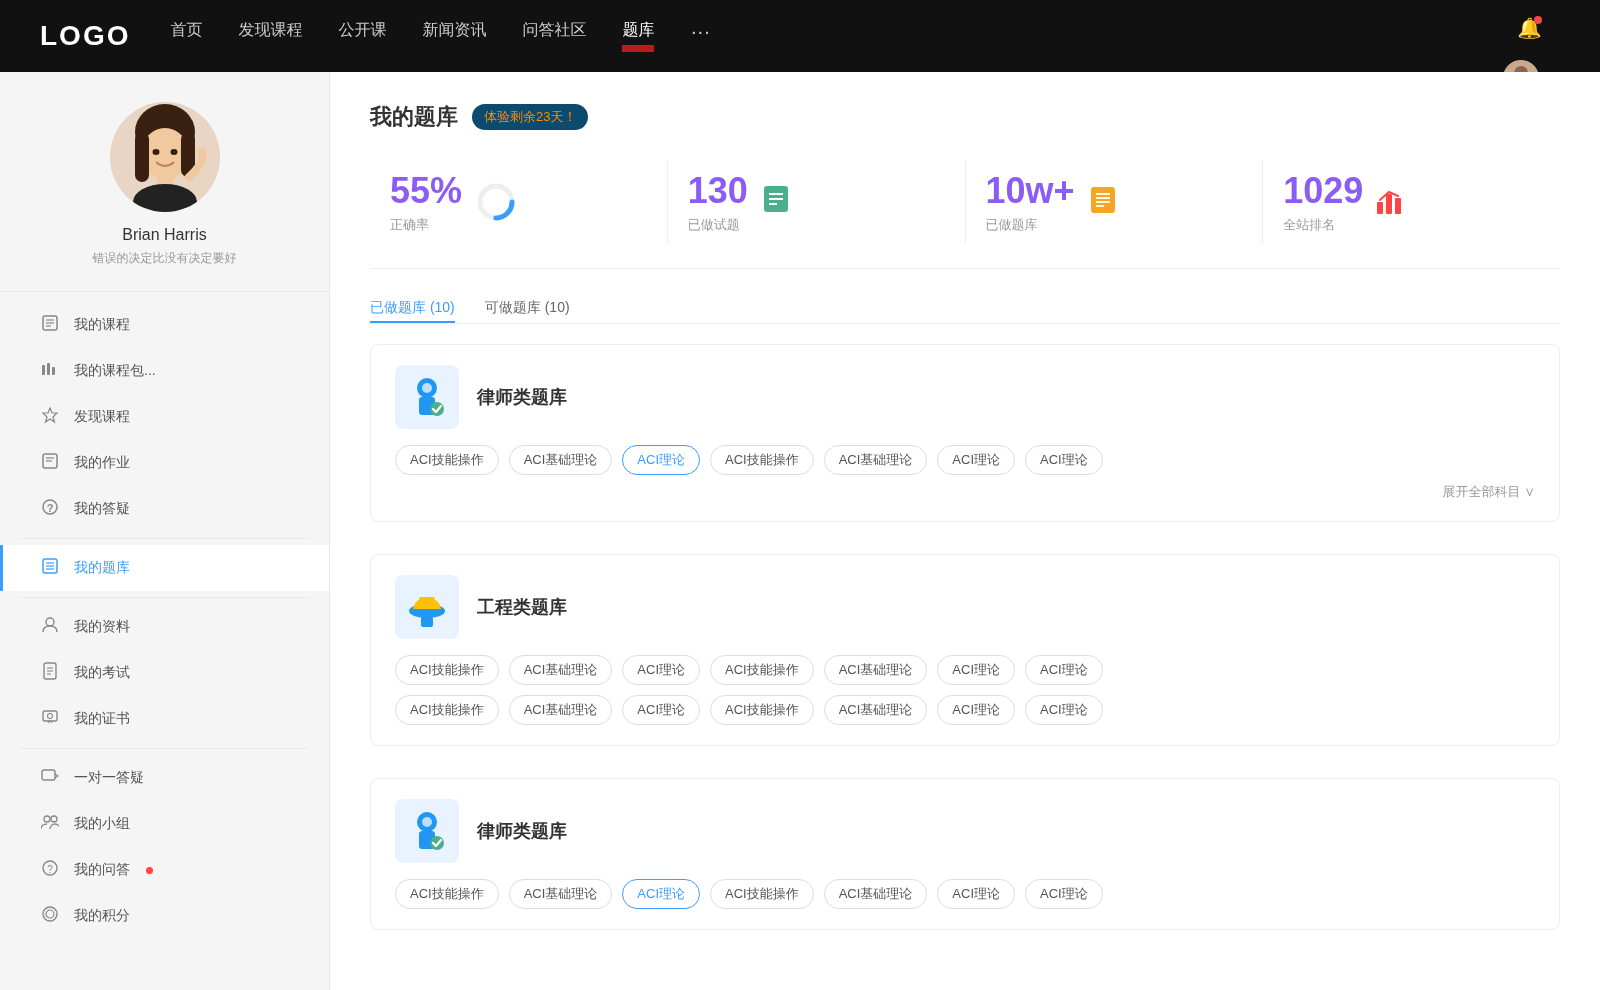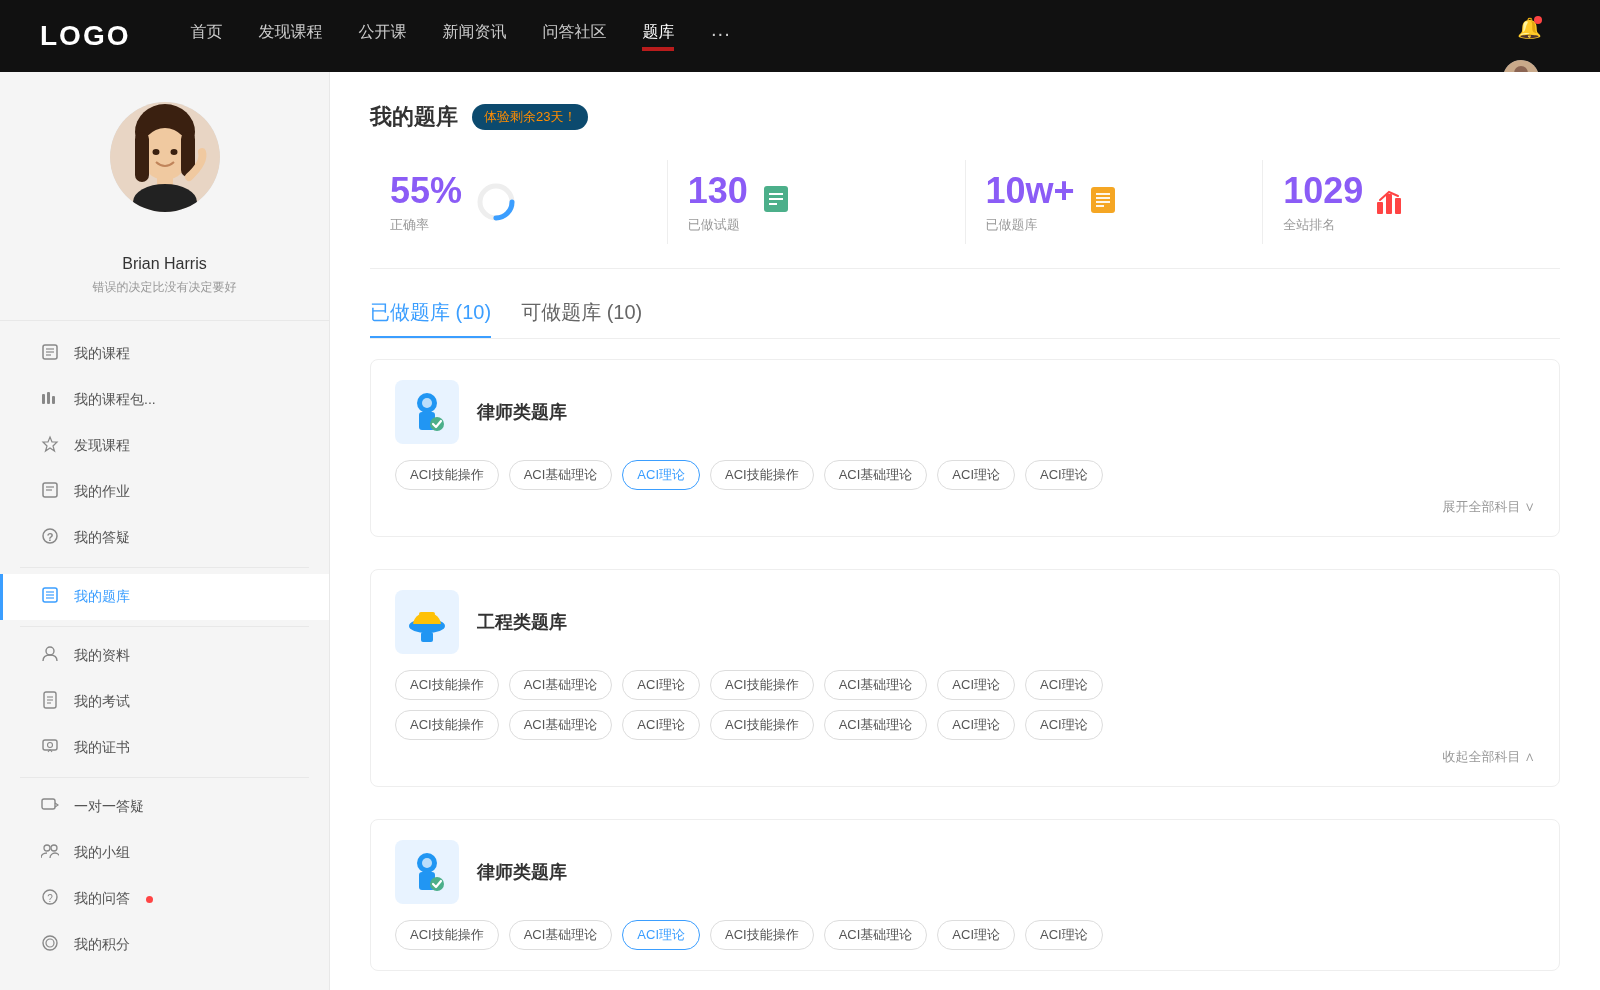--- a/index.html
+++ b/index.html
@@ -1,41 +1,41 @@
 <!DOCTYPE html>
 <html><head>
   <meta charset="utf-8">
   <style>
     * { margin: 0; padding: 0; box-sizing: border-box; }
     body { font-family: -apple-system, BlinkMacSystemFont, 'PingFang SC', 'Microsoft YaHei', sans-serif; background: #f5f5f5; width: 1600px; min-height: 990px; overflow-x: hidden; }
 
     
     .navbar { background: #111; height: 72px; display: flex; align-items: center; padding: 0 40px; gap: 40px; }
-    .nav-logo { color: #fff; font-size: 28px; font-weight: bold; letter-spacing: 2px; margin-right: 20px; }
+    .nav-logo { color: #fff; font-size: 28px; font-weight: bold; letter-spacing: 2px; }
     .nav-items { display: flex; gap: 36px; flex: 1; }
     .nav-item { color: #ccc; font-size: 16px; cursor: pointer; white-space: nowrap; }
-    .nav-item.active { color: #fff; border-bottom: 4px solid #b91c1c; padding-bottom: 4px; }
+    .nav-item.active { color: #fff; border-bottom: 7px solid #b91c1c; padding-bottom: 4px; }
     .nav-dots { color: #ccc; font-size: 20px; cursor: pointer; }
     .nav-right { display: flex; align-items: center; gap: 20px; margin-left: auto; flex-direction: column; }
     .nav-app { color: #ccc; font-size: 15px; cursor: pointer; }
     .nav-bell { color: #ccc; font-size: 20px; cursor: pointer; position: relative; }
     .nav-bell-dot { width: 8px; height: 8px; background: #f44; border-radius: 50%; position: absolute; top: 0; right: 0; }
     .nav-avatar-wrap { display: flex; align-items: center; gap: 6px; cursor: pointer; }
     .nav-avatar { width: 36px; height: 36px; border-radius: 50%; background: #888; overflow: hidden; }
     .nav-chevron { color: #ccc; font-size: 12px; }
 
     
     .main-layout { display: flex; min-height: 918px; }
 
     
     .sidebar { width: 330px; background: #f5f5f5; padding: 30px 0 20px 0; border-right: 1px solid #e8e8e8; flex-shrink: 0; }
     .sidebar-profile { display: flex; flex-direction: column; align-items: center; padding-bottom: 24px; border-bottom: 1px solid #e8e8e8; }
     .profile-avatar { width: 110px; height: 110px; border-radius: 50%; background: #ddd; overflow: hidden; margin-bottom: 14px; }
     
-    .profile-name { font-size: 16px; font-weight: 500; color: #333; margin-bottom: 6px; margin-top: 29px; }
+    .profile-name { font-size: 16px; font-weight: 500; color: #333; margin-bottom: 6px; }
     .profile-motto { font-size: 12px; color: #999; }
     .sidebar-menu { padding: 10px 0; }
     .sidebar-menu-item { display: flex; align-items: center; gap: 14px; padding: 12px 40px; font-size: 14px; color: #555; cursor: pointer; position: relative; }
     .sidebar-menu-item.active { color: #3b9eff; background: #fff; }
     .sidebar-menu-item.active::before { content: ''; position: absolute; left: 0; top: 0; bottom: 0; width: 3px; background: #3b9eff; }
     .sidebar-menu-item .menu-icon { width: 20px; text-align: center; font-size: 16px; }
     .sidebar-divider { height: 1px; background: #e8e8e8; margin: 6px 20px; }
     .red-dot { width: 7px; height: 7px; background: #f44; border-radius: 50%; display: inline-block; margin-left: 2px; }
 
     
@@ -47,21 +47,21 @@
     
     .stats-row { display: flex; gap: 0; margin-bottom: 30px; border-bottom: 1px solid #eee; padding-bottom: 24px; }
     .stat-item { flex: 1; display: flex; align-items: center; gap: 12px; padding: 10px 20px; border-right: 1px solid #eee; }
     .stat-item:last-child { border-right: none; }
     .stat-info { display: flex; flex-direction: column; }
     .stat-value { font-size: 36px; font-weight: 600; color: #8b5cf6; }
     .stat-label { font-size: 13px; color: #999; margin-top: 4px; }
 
     
     .tabs { display: flex; gap: 30px; margin-bottom: 20px; border-bottom: 1px solid #eee; }
-    .tab { font-size: 20px; color: #666; padding-bottom: 10px; cursor: pointer; }
+    .tab { font-size: 14px; color: #666; padding-bottom: 4px; cursor: pointer; }
     .tab.active { color: #3b9eff; border-bottom: 2px solid #3b9eff; font-weight: 500; }
 
     
     .qbank-list { display: flex; flex-direction: column; gap: 16px; }
     .qbank-card { border: 1px solid #eee; border-radius: 8px; margin-bottom: 16px; padding: 20px 24px; background: #fff; }
     .qbank-header { display: flex; align-items: center; gap: 18px; margin-bottom: 16px; }
     .qbank-icon { width: 64px; height: 64px; border-radius: 8px; background: #e8f3ff; display: flex; align-items: center; justify-content: center; flex-shrink: 0; }
     .qbank-name { font-size: 18px; font-weight: 600; color: #333; }
     .tags-row { display: flex; flex-wrap: wrap; gap: 10px; }
     .tag { padding: 5px 14px; border: 1px solid #ddd; border-radius: 20px; font-size: 13px; color: #555; cursor: pointer; white-space: nowrap; }
@@ -409,21 +409,20 @@
           </div>
         <div class="tags-row" id="tags-row-2b" style="margin-top:10px;">
             <span class="tag">ACI技能操作</span>
             <span class="tag">ACI基础理论</span>
             <span class="tag">ACI理论</span>
             <span class="tag">ACI技能操作</span>
             <span class="tag">ACI基础理论</span>
             <span class="tag">ACI理论</span>
             <span class="tag">ACI理论</span>
           </div>
-        <div class="collapse-link">收起全部科目 ∧</div>
       </div>
 
       <div class="qbank-card">
         <div class="qbank-header">
           <div class="qbank-icon lawyer-icon-wrap">
             <svg width="44" height="44" viewBox="0 0 44 44" xmlns="http://www.w3.org/2000/svg">
               <circle cx="22" cy="13" r="10" fill="#2196f3"></circle>
               <rect x="14" y="22" width="16" height="18" rx="3" fill="#2196f3"></rect>
               <circle cx="22" cy="13" r="5" fill="#bbdefb"></circle>
               <circle cx="32" cy="34" r="7" fill="#4caf8a"></circle>

